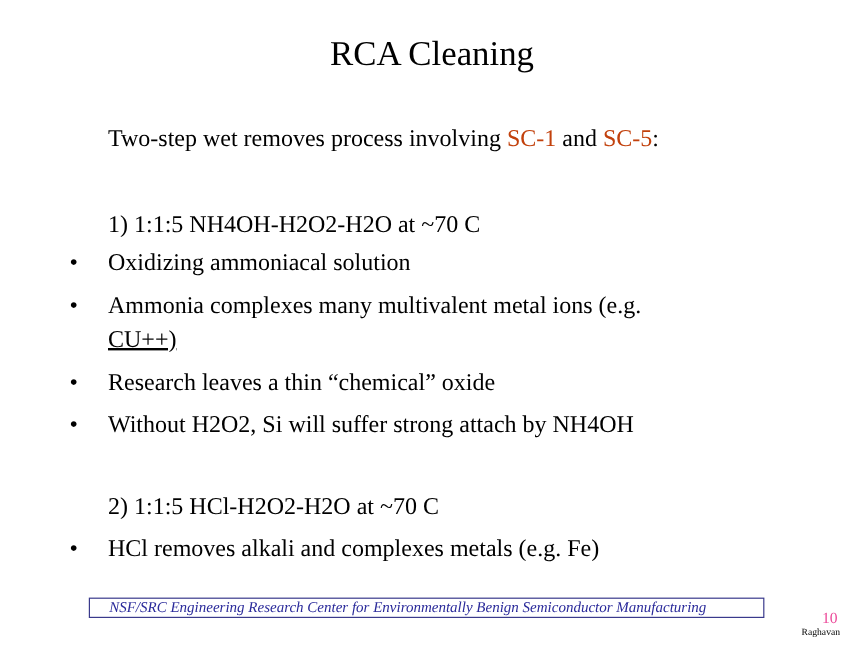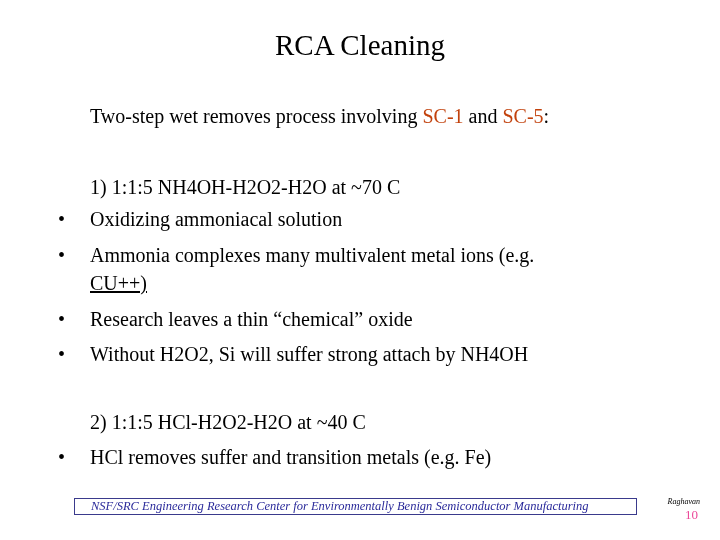--- a/index.html
+++ b/index.html
@@ -64,25 +64,24 @@
       font-size: 12.5px;
       line-height: 15px;
       color: #2a2a9a;
       padding-left: 16px;
       white-space: nowrap;
       overflow: hidden;
     }
     .footer-author {
       position: absolute;
       right: 20px;
-      top: 497px;
+      top: 522px;
       font-size: 8px;
       line-height: 10px;
       color: #000000;
-      font-style: italic;
     }
     .footer-page {
       position: absolute;
       right: 22px;
       top: 507px;
       font-size: 13px;
       line-height: 16px;
       color: #ec4899;
     }
   </style>
@@ -111,25 +110,25 @@
     <div>
       <span class="line bullet-dot" style="top:307px;">•</span>
       <span class="line bullet-text" style="top:307px;">Research leaves a thin “chemical” oxide</span>
     </div>
     <div>
       <span class="line bullet-dot" style="top:342px;">•</span>
       <span class="line bullet-text" style="top:342px;">Without H2O2, Si will suffer strong attach by NH4OH</span>
     </div>
   </div>
 
-  <div class="line indent-line" style="top:410px;">2)  1:1:5 HCl-H2O2-H2O at ~40 C</div>
+  <div class="line indent-line" style="top:410px;">2)  1:1:5 HCl-H2O2-H2O at ~70 C</div>
 
   <div>
     <div>
       <span class="line bullet-dot" style="top:445px;">•</span>
-      <span class="line bullet-text" style="top:445px;">HCl removes suffer and transition metals (e.g. Fe)</span>
+      <span class="line bullet-text" style="top:445px;">HCl removes alkali and complexes metals (e.g. Fe)</span>
     </div>
   </div>
 </div>
 
 <div class="footer-box">NSF/SRC Engineering Research Center for Environmentally Benign Semiconductor Manufacturing</div>
 <div class="footer-author">Raghavan</div>
 <div class="footer-page">10</div>
 
 </body></html>

